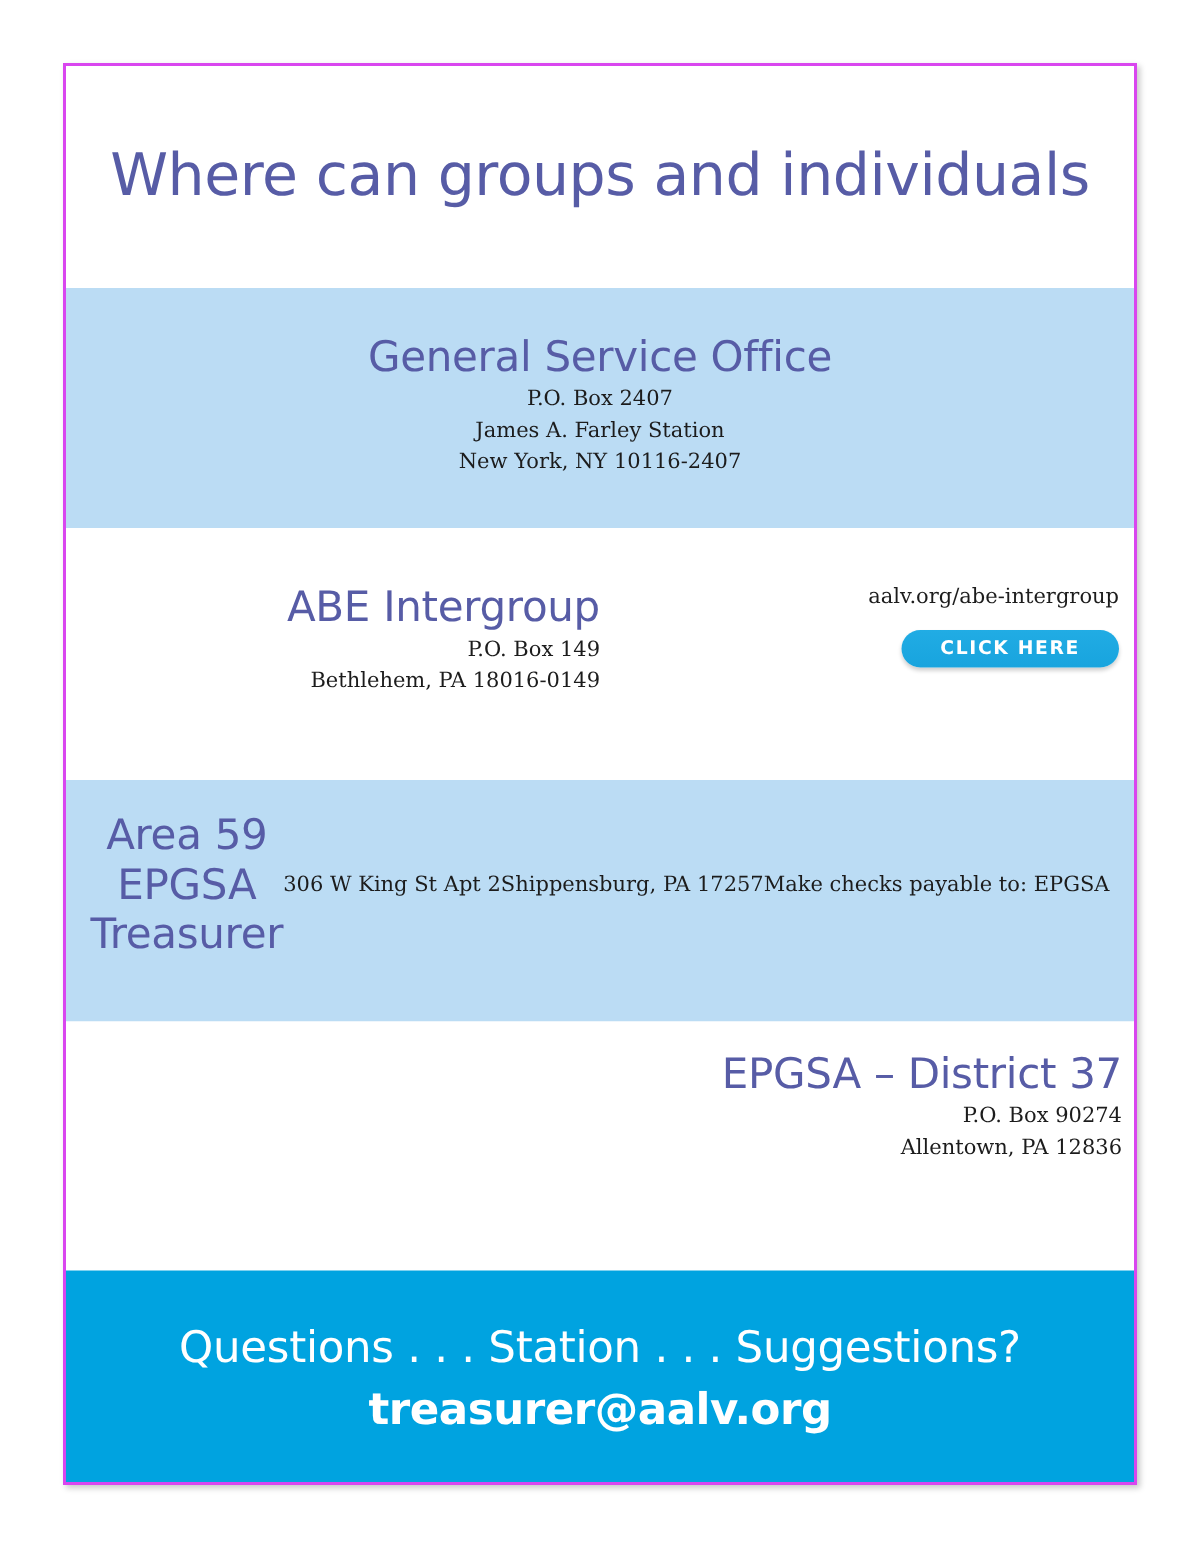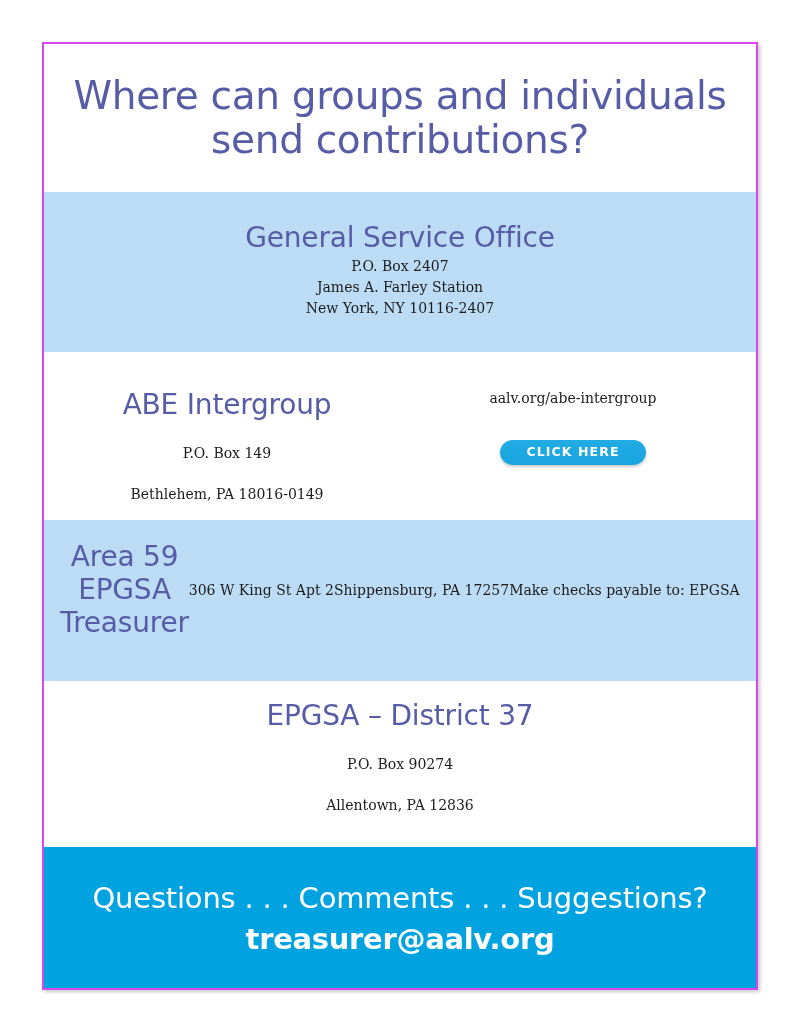--- a/index.html
+++ b/index.html
@@ -87,22 +87,21 @@
   
   .two-col {
     display: flex;
     align-items: flex-start;
     justify-content: center;
   }
   .col {
     flex: 1 1 50%;
     display: flex;
     flex-direction: column;
-    align-items: center;
-    gap: 20px;
+    align-items: flex-end;
   }
 
   .intergroup-band {
     height: 168px;
     padding: 36px 10px 0 10px;
     box-sizing: border-box;
   }
   .districts-band {
     height: 166px;
     padding: 18px 8px 0 8px;
@@ -173,21 +172,20 @@
   .nowrap { white-space: nowrap; }
 </style>
 </head>
 <body>
 
 <div class="page">
 
   <div class="band band-white title-band">
     <div class="title">
       <div>Where can groups and individuals</div>
-      <div>send contributions?</div>
     </div>
   </div>
 
   <div class="band band-light gso-band">
     <div class="block-heading">General Service Office</div>
     <div class="block-line">P.O. Box 2407</div>
     <div class="block-line">James A. Farley Station</div>
     <div class="block-line">New York, NY 10116-2407</div>
   </div>
 
@@ -212,17 +210,17 @@
 
   <div class="band band-white two-col districts-band">
     <div class="col">
       <div class="block-heading nowrap">EPGSA – District 37</div>
       <div class="block-line">P.O. Box 90274</div>
       <div class="block-line">Allentown, PA 12836</div>
     </div>
   </div>
 
   <div class="band band-accent footer-band">
-    <div class="footer-question">Questions . . . Comments . . . Suggestions?</div>
+    <div class="footer-question">Questions . . . Station . . . Suggestions?</div>
     <div class="footer-email">treasurer@aalv.org</div>
   </div>
 
 </div>
 
 </body></html>

